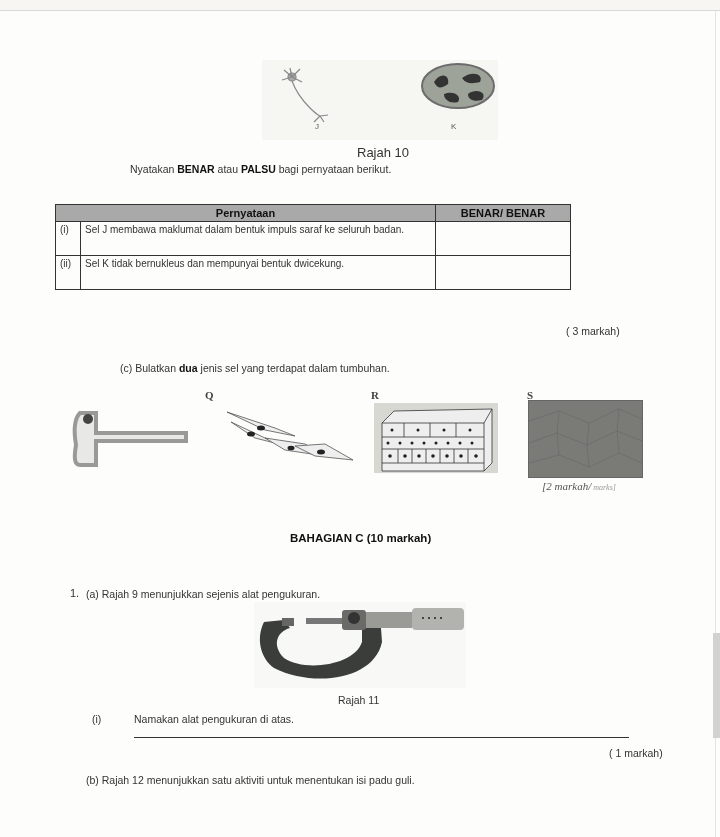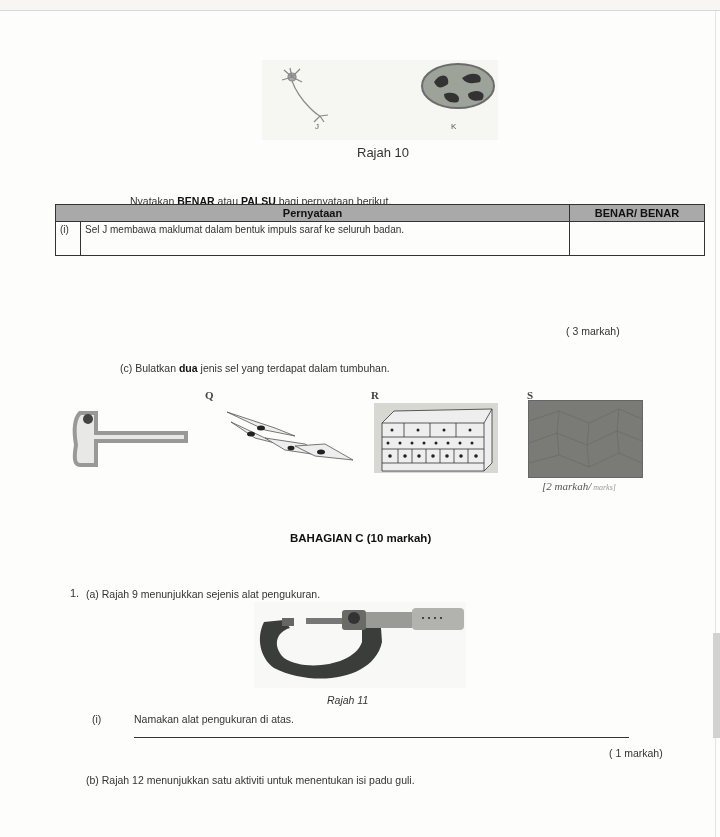--- a/index.html
+++ b/index.html
@@ -7,21 +7,21 @@
          font-family:"Liberation Sans", sans-serif; color:#222; }
   .topbar { position:absolute; left:0; top:0; width:720px; height:10px; background:#f7f6f3; border-bottom:1px solid #d8d8d6; }
   .page { position:absolute; left:0; top:11px; width:714px; height:826px; background:#fdfdfb; }
   .vline { position:absolute; right:4px; top:11px; width:1px; height:826px; background:#e4e4e2; }
   .scrollthumb { position:absolute; right:0; top:633px; width:7px; height:105px; background:#d2d2d0; }
   .abs { position:absolute; }
   .txt { font-size:10.5px; color:#333; white-space:nowrap; }
   .fig { position:absolute; background:#f6f6f2; }
   b { font-weight:bold; color:#111; }
 
-  table.t { position:absolute; left:55px; top:204px; width:650px; border-collapse:collapse; font-size:10px; }
+  table.t { position:absolute; left:55px; top:204px; width:516px; border-collapse:collapse; font-size:10px; }
   table.t th { background:#a9a9a9; border:1px solid #333; height:16px; font-weight:bold; font-size:11px; color:#111; padding:0; }
   table.t td { border:1px solid #333; vertical-align:top; padding:2px 4px; height:29px; color:#333; }
   table.t td.num { width:18px; padding-right:2px; }
   table.t td.ans { width:126px; }
 </style>
 </head>
 <body>
 
 <div class="topbar"></div>
 <div class="page"></div>
@@ -41,35 +41,40 @@
       <path d="M200 18 C210 10, 222 14, 218 22 C210 24, 204 24, 200 18 Z" fill="#333"></path>
       <path d="M182 34 C192 30, 200 36, 196 42 C188 44, 182 40, 182 34 Z" fill="#333"></path>
       <path d="M206 34 C214 28, 226 32, 220 40 C212 42, 206 40, 206 34 Z" fill="#333"></path>
     </g>
   </svg>
 </div>
 <div class="abs txt" style="left:315px; top:122px; font-size:8px; color:#555;">J</div>
 <div class="abs txt" style="left:451px; top:122px; font-size:8px; color:#555;">K</div>
 <div class="abs txt" style="left:357px; top:145px; font-size:13px;">Rajah 10</div>
 
-<div class="abs txt" style="left:130px; top:163px;margin-top:32px;">
+<div class="abs txt" style="left:130px; top:163px;">
   <span>Nyatakan </span><b>BENAR</b><span> atau </span><b>PALSU</b><span> bagi pernyataan berikut.</span>
 </div>
 
 <table class="t">
   <thead>
     <tr>
       <th colspan="2">Pernyataan</th>
       <th>BENAR/ BENAR</th>
     </tr>
   </thead>
   <tbody>
     <tr>
       <td class="num">(i)</td>
       <td>Sel J membawa maklumat dalam bentuk impuls saraf ke seluruh badan.</td>
+      <td class="ans"></td>
+    </tr>
+    <tr>
+      <td class="num">(ii)</td>
+      <td>Sel K tidak bernukleus dan mempunyai bentuk dwicekung.</td>
       <td class="ans"></td>
     </tr>
   </tbody>
 </table>
 <div class="abs txt" style="left:566px; top:325px;">( 3 markah)</div>
 
 <div class="abs txt" style="left:104px; top:362px;margin-left:16px;">
   <span>(c)  Bulatkan </span><b>dua</b><span> jenis sel yang terdapat dalam tumbuhan.</span>
 </div>
 
@@ -162,20 +167,20 @@
     <rect x="112" y="10" width="46" height="16" fill="#9a9a96"></rect>
     <rect x="158" y="6" width="52" height="22" rx="4" fill="#b2b2ae"></rect>
     <g fill="#444">
         <rect x="168" y="15" width="2" height="2"></rect>
         <rect x="174" y="15" width="2" height="2"></rect>
         <rect x="180" y="15" width="2" height="2"></rect>
         <rect x="186" y="15" width="2" height="2"></rect>
       </g>
   </svg>
 </div>
-<div class="abs txt" style="left:327px; top:694px;font-style:italic;">Rajah 11</div>
+<div class="abs txt" style="left:338px; top:694px;">Rajah 11</div>
 
 <div class="abs txt" style="left:92px; top:713px;">(i)</div>
 <div class="abs txt" style="left:134px; top:713px;">Namakan alat pengukuran di atas.</div>
 <div class="abs" style="left:134px; top:737px; width:495px; border-bottom:1px solid #333; height:0;"></div>
 <div class="abs txt" style="left:570px; top:747px;margin-left:39px;">( 1 markah)</div>
 
 <div class="abs txt" style="left:86px; top:774px;">(b) Rajah 12 menunjukkan satu aktiviti untuk menentukan isi padu guli.</div>
 
 </body></html>

